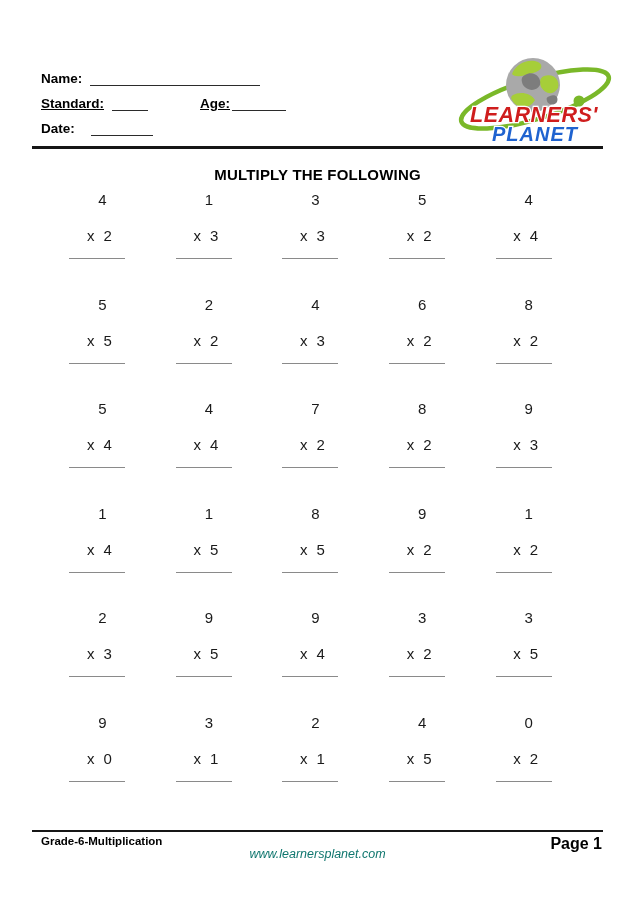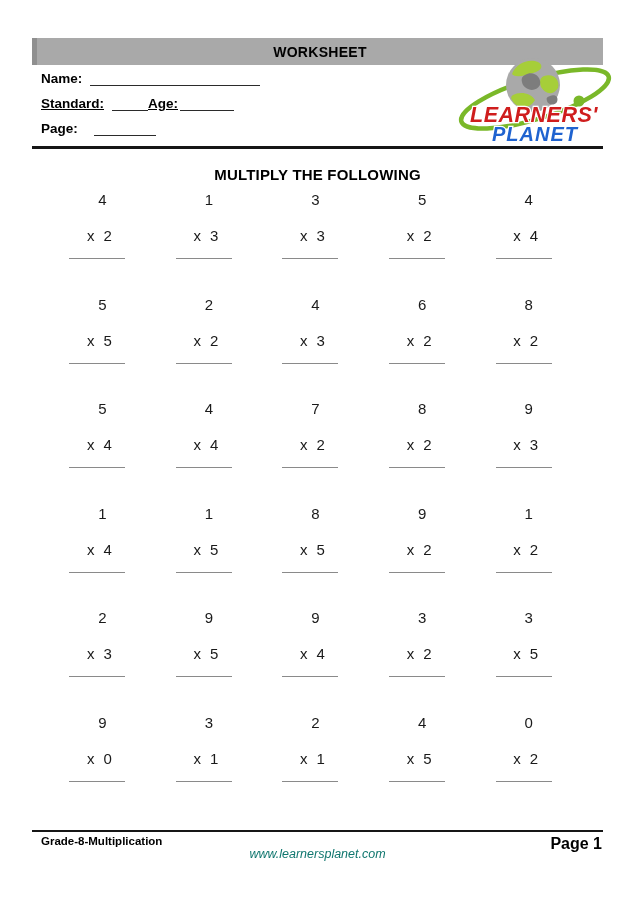--- a/index.html
+++ b/index.html
@@ -14,21 +14,21 @@
   
   .ws-bar{position:absolute;left:32px;top:38px;width:571px;height:27px;box-sizing:border-box;
           background:var(--header-bar);border-left:5px solid var(--header-bar-edge);
           display:flex;align-items:center;justify-content:center;
           font-weight:bold;font-size:14px;letter-spacing:.3px;}
   .frow{position:absolute;left:41px;height:17px;display:flex;align-items:flex-end;
         font-size:13.5px;font-weight:bold;white-space:nowrap;}
   .frow .uline{display:inline-block;border-bottom:1.6px solid #2b2b2b;height:15px;margin-left:8px;}
   .row-name{top:69px;}  .row-std{top:94px;text-decoration:underline;}  .row-date{top:119px;}
   .u-name{width:170px;} .u-std{width:36px;} .u-age{width:54px;} .u-date{width:62px;margin-left:16px!important;}
-  .age-lbl{}
+  .age-lbl{margin-left:52px;}
   .rule-top{position:absolute;left:32px;top:146px;width:571px;height:3px;background:#161616;}
 
   
   .logo{position:absolute;left:455px;top:57px;width:160px;height:90px;}
   .logo text{font-family:"Liberation Sans",sans-serif;font-weight:bold;font-style:italic;
              paint-order:stroke;stroke:#ffffff;}
 
   
   .title{position:absolute;left:0;right:0;top:166px;text-align:center;
          font-size:15px;font-weight:bold;letter-spacing:.2px;}
@@ -44,38 +44,35 @@
   .foot-left{position:absolute;left:41px;top:835px;font-size:11.5px;font-weight:bold;}
   .foot-right{position:absolute;right:33px;top:835px;font-size:16px;font-weight:bold;}
   .foot-site{position:absolute;left:0;right:0;top:847px;text-align:center;
              font-size:12.5px;font-style:italic;color:#0f766e;}
 </style>
 </head>
 <body>
 
 <div class="page">
 
-  <div class="ws-bar">
-    <span>WORKSHEET</span>
-  </div>
 
   <div class="frow row-name">
     <span>Name:</span>
     <span class="uline u-name"></span>
   </div>
 
   <div class="frow row-std">
     <span>Standard:</span>
     <span class="uline u-std"></span>
     <span class="age-lbl">Age:</span>
     <span class="uline u-age" style="margin-left:2px"></span>
   </div>
 
   <div class="frow row-date">
-    <span>Page:</span>
+    <span>Date:</span>
     <span class="uline u-date"></span>
   </div>
 
   <svg class="logo" viewBox="0 0 160 90" aria-hidden="true">
     <ellipse cx="80" cy="42" rx="77" ry="20" fill="none" stroke="var(--logo-green)" stroke-width="4.5" transform="rotate(-17 80 42)"></ellipse>
     <g>
       <circle cx="78" cy="28" r="27" fill="var(--globe-gray)"></circle>
       <path d="M57,17 C61,6 74,1 83,5 C89,8 87,14 78,16 C69,19 60,21 57,17 Z" fill="#a6ce39"></path>
       <path d="M89,19 C99,16 105,23 103,31 C98,39 90,37 86,30 C84,24 85,21 89,19 Z" fill="#a6ce39"></path>
       <path d="M58,38 C65,34 76,36 80,43 C76,51 65,52 59,46 C56,42 55,40 58,38 Z" fill="#a6ce39"></path>
@@ -328,17 +325,17 @@
         <div class="top">0</div>
         <div class="op">
           <span>x</span>
           <span>2</span>
         </div>
         <div class="ans"></div>
       </div>
     </div>
 
   <div class="rule-bottom"></div>
-  <div class="foot-left">Grade-8-Multiplication</div>
+  <div class="foot-left">Grade-6-Multiplication</div>
   <div class="foot-right">Page 1</div>
   <div class="foot-site">www.learnersplanet.com</div>
 
 </div>
 
 </body></html>

